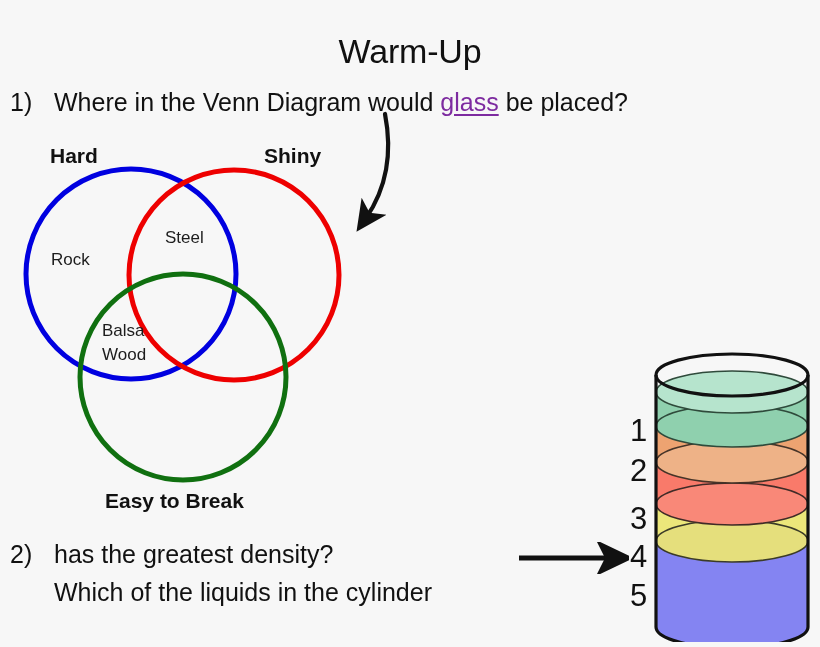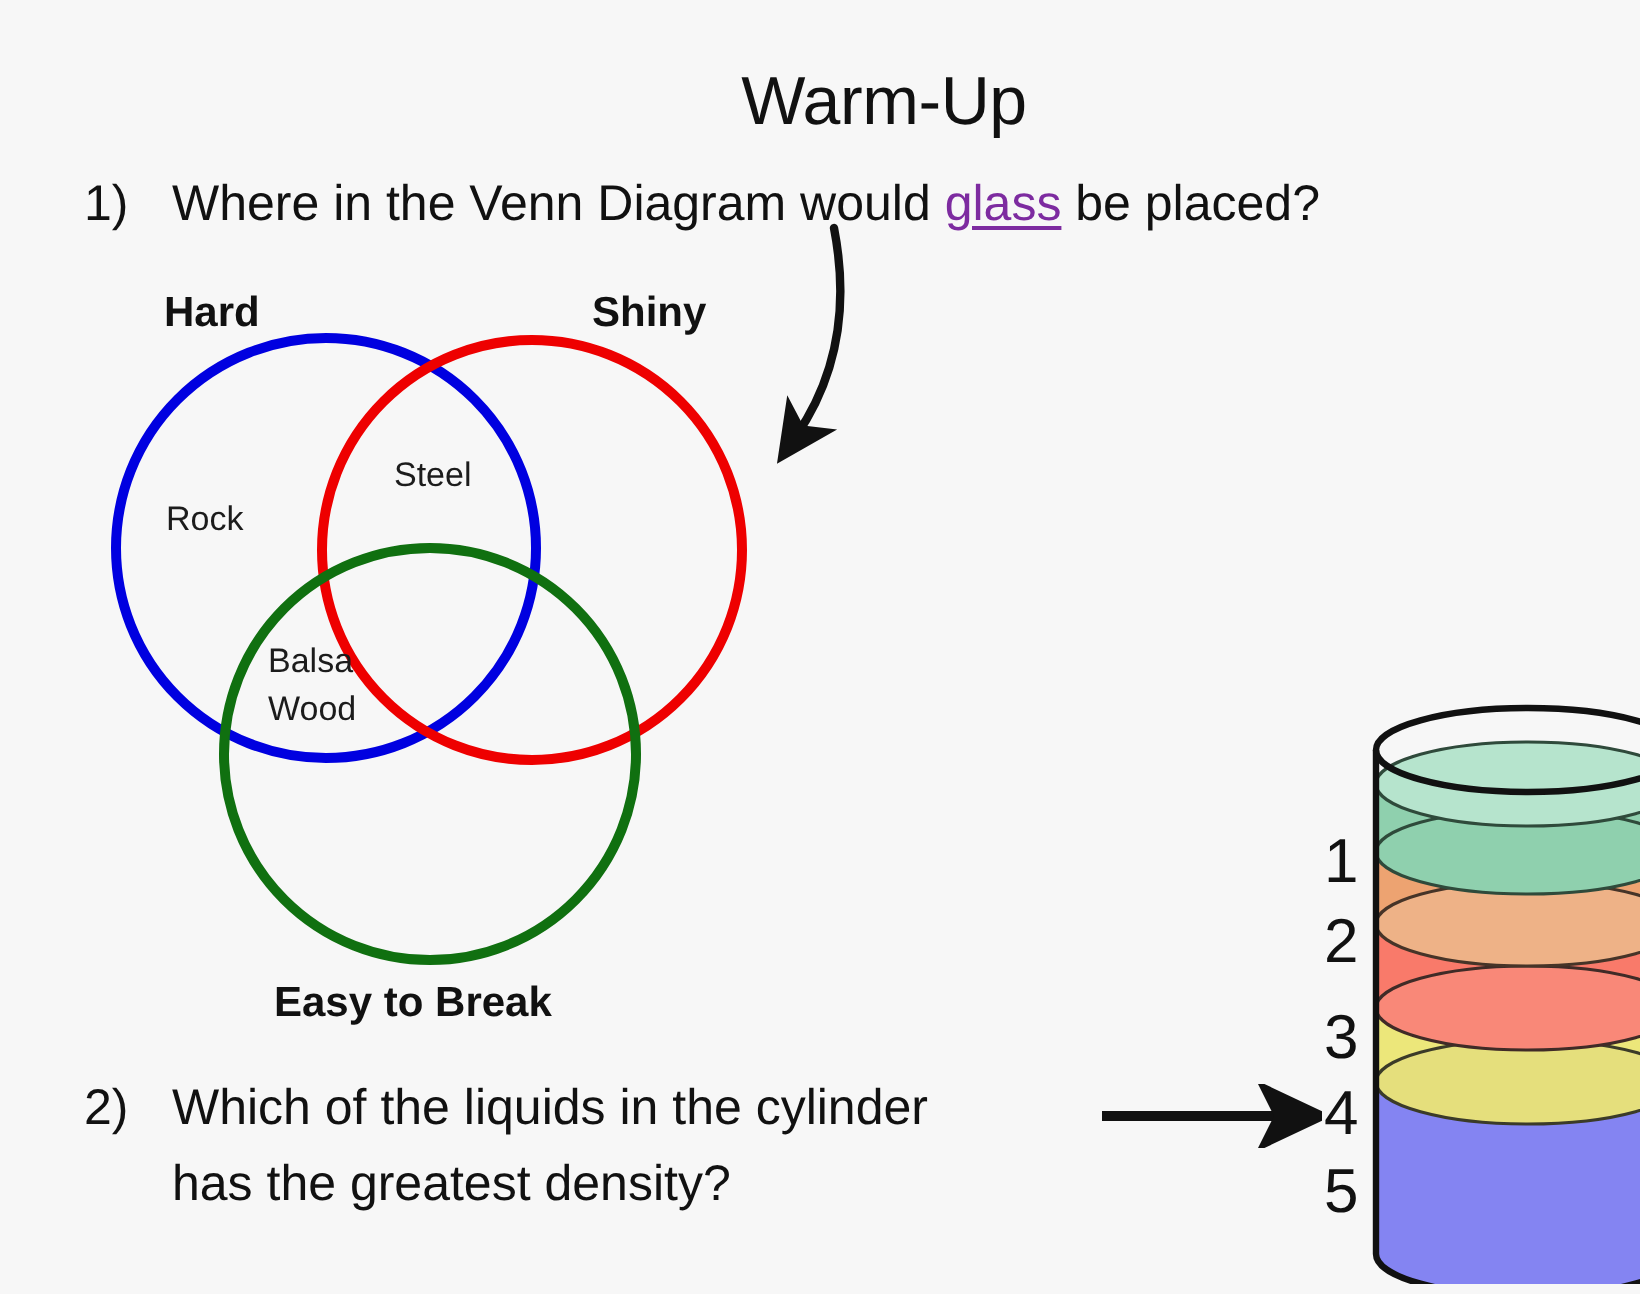--- a/index.html
+++ b/index.html
@@ -12,21 +12,20 @@
     background: #f7f7f7;
     font-family: "Liberation Sans", sans-serif;
     color: #121212;
     overflow: hidden;
     position: relative;
   }
   #stage {
     position: relative;
     width: 700px;
     height: 647px;
-    margin-left: 32px;
   }
   .abs { position: absolute; }
 
   
   #title {
     left: 0; top: 32px;
     width: 820px;
     text-align: center;
     font-size: 34px;
     font-weight: 400;
@@ -116,22 +115,22 @@
     <circle cx="183" cy="247" r="103" fill="none" stroke="#107010" stroke-width="5"></circle>
 
     <text class="venn-label-inner" x="51" y="135">Rock</text>
     <text class="venn-label-inner" x="165" y="113">Steel</text>
     <text class="venn-label-inner" x="102" y="206">Balsa</text>
     <text class="venn-label-inner" x="102" y="230">Wood</text>
   </svg>
 
   <div class="abs" id="q2">
     <span class="num">2)</span><span class="body">
+      <span style="display:block">has the greatest density?</span>
       <span style="display:block">Which of the liquids in the cylinder</span>
-      <span style="display:block">has the greatest density?</span>
     </span>
   </div>
 
   <svg class="abs" style="left:514px; top:542px;" width="115" height="32" viewBox="0 0 115 32">
     <defs>
       <marker id="straightHead" markerWidth="8" markerHeight="8" refX="3.2" refY="4" orient="auto" markerUnits="strokeWidth">
         <path d="M0,0.4 L7.6,4 L0,7.6 L1.8,4 Z" fill="#111"></path>
       </marker>
     </defs>
     <line x1="5" y1="16" x2="98" y2="16" stroke="#111" stroke-width="5" stroke-linecap="butt" marker-end="url(#straightHead)"></line>

